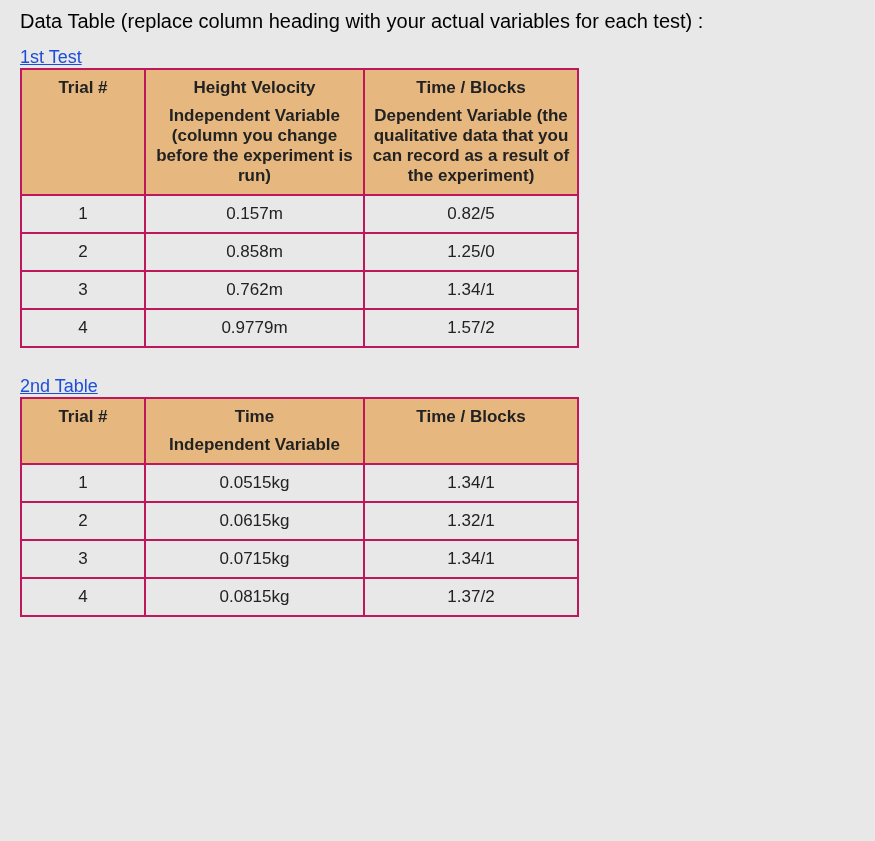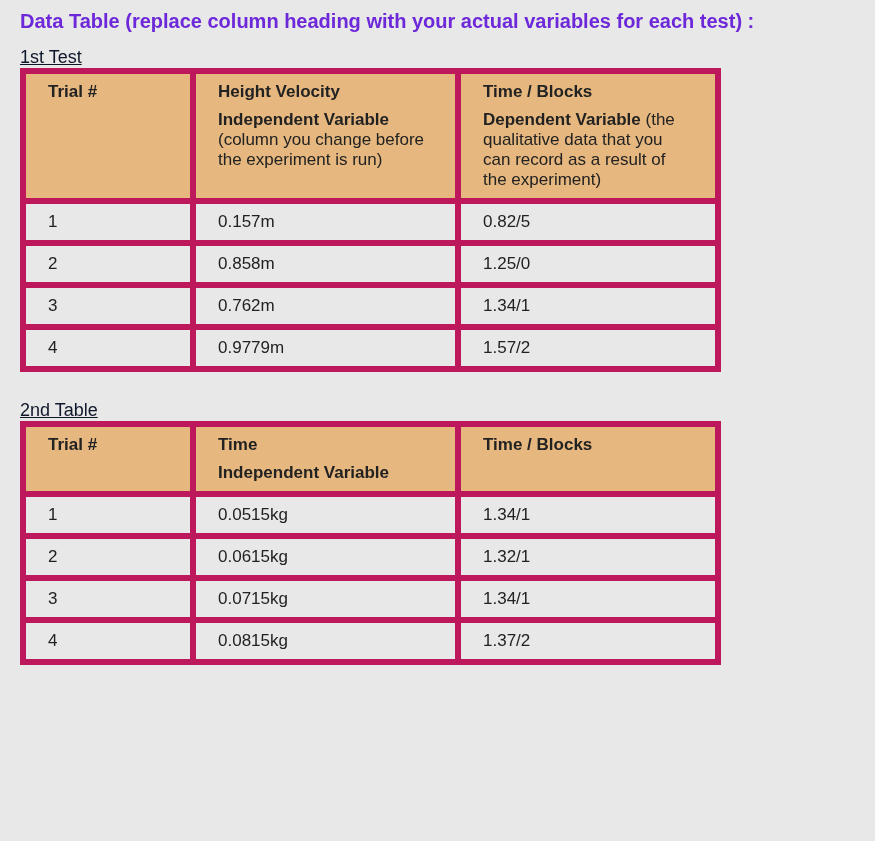--- a/index.html
+++ b/index.html
@@ -5,53 +5,53 @@
   body {
     margin: 0;
     padding: 10px 20px;
     font-family: Arial, Helvetica, sans-serif;
     background: #e8e8e8;
     color: #222;
     width: 875px;
     box-sizing: border-box;
   }
   .page-title {
-    font-weight: bold;
+    font-weight: normal;
     font-size: 20px;
     margin-bottom: 14px;
-    color: #6d28d9;
+    color: #000000;
   }
   .test-label {
     font-size: 18px;
     margin-top: 10px;
     margin-bottom: 0;
     text-decoration: underline;
-    color: #0f172a;
+    color: #1d4ed8;
   }
   table {
     border-collapse: collapse;
     margin-bottom: 28px;
     font-size: 17px;
   }
   th, td {
-    border: 6px solid #be185d;
-    padding: 8px 22px;
-    text-align: left;
+    border: 2px solid #be185d;
+    padding: 8px 1px;
+    text-align: center;
     vertical-align: top;
   }
   th {
     background: #e6b77e;
     font-weight: normal;
   }
   .col-trial { width: 120px; }
   .col-iv    { width: 215px; }
   .col-dv    { width: 210px; }
   .hdr-main  { font-weight: bold; display:block; margin-bottom:8px; }
   .hdr-sub-bold { font-weight: bold; }
-  .hdr-sub   { font-weight: normal; }
+  .hdr-sub   { font-weight: bold; }
 </style>
 </head>
 <body>
 
 <div class="page-title">Data Table (replace column heading with your actual variables for each test) :</div>
 
 <div class="test-label">1st Test</div>
 <table>
   <thead>
     <tr>

